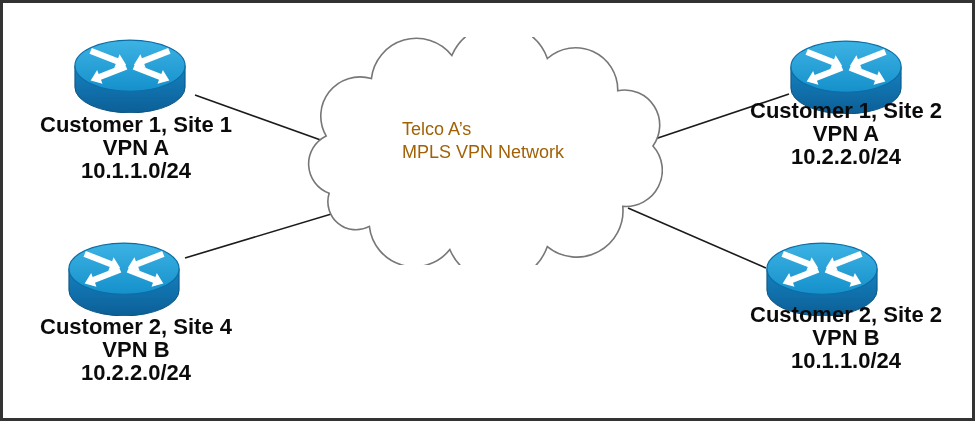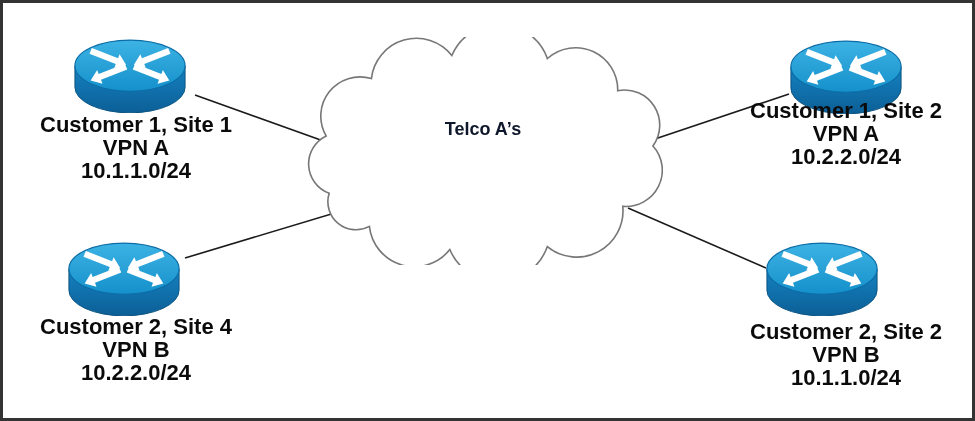--- a/index.html
+++ b/index.html
@@ -21,24 +21,24 @@
     font-weight:bold;
     font-size:22px;
     line-height:23px;
     color:#0b0b0b;
     white-space:nowrap;
   }
   .cloud-label{
     position:absolute;
     transform:translateX(-50%);
     text-align:left;
-    font-weight:bold;
+    font-weight:normal;
     font-size:18px;
     line-height:23px;
-    color:#0f172a;
+    color:#a16207;
     white-space:nowrap;
   }
 </style>
 </head>
 <body>
 
 <div id="app">
 
   <svg class="layer" width="975" height="421" viewBox="0 0 975 421">
     <line x1="192" y1="92" x2="340" y2="145" stroke="#1b1b1b" stroke-width="1.6"></line>
@@ -57,20 +57,21 @@
              A36,36 0 0 1 320,165
              A46,46 0 0 1 245,205
              A52,52 0 0 1 148,208
              A45,45 0 0 1 68,185
              A28,28 0 0 1 28,152
              A31,31 0 0 1 25,95 Z" fill="#ffffff" stroke="#777777" stroke-width="1.6"></path>
   </svg>
 
   <div class="cloud-label" style="left:480px;top:115px">
     <div>Telco A’s</div>
+    <div>MPLS VPN Network</div>
   </div>
 
   <svg width="0" height="0" style="position:absolute" aria-hidden="true">
     <defs>
       <linearGradient id="topGrad" x1="0" y1="0" x2="0" y2="1">
         <stop offset="0" stop-color="#3db3e4"></stop>
         <stop offset="1" stop-color="#1590cb"></stop>
       </linearGradient>
       <linearGradient id="bodyGrad" x1="0" y1="0" x2="0" y2="1">
         <stop offset="0" stop-color="#1582c0"></stop>
@@ -111,19 +112,19 @@
     <div>VPN B</div>
     <div>10.2.2.0/24</div>
   </div>
 
   <div class="node-label" style="left:843px;top:96px">
     <div>Customer 1, Site 2</div>
     <div>VPN A</div>
     <div>10.2.2.0/24</div>
   </div>
 
-  <div class="node-label" style="left:843px;top:317px">
+  <div class="node-label" style="left:843px;top:300px">
     <div>Customer 2, Site 2</div>
     <div>VPN B</div>
     <div>10.1.1.0/24</div>
   </div>
 
 </div>
 
 </body></html>

